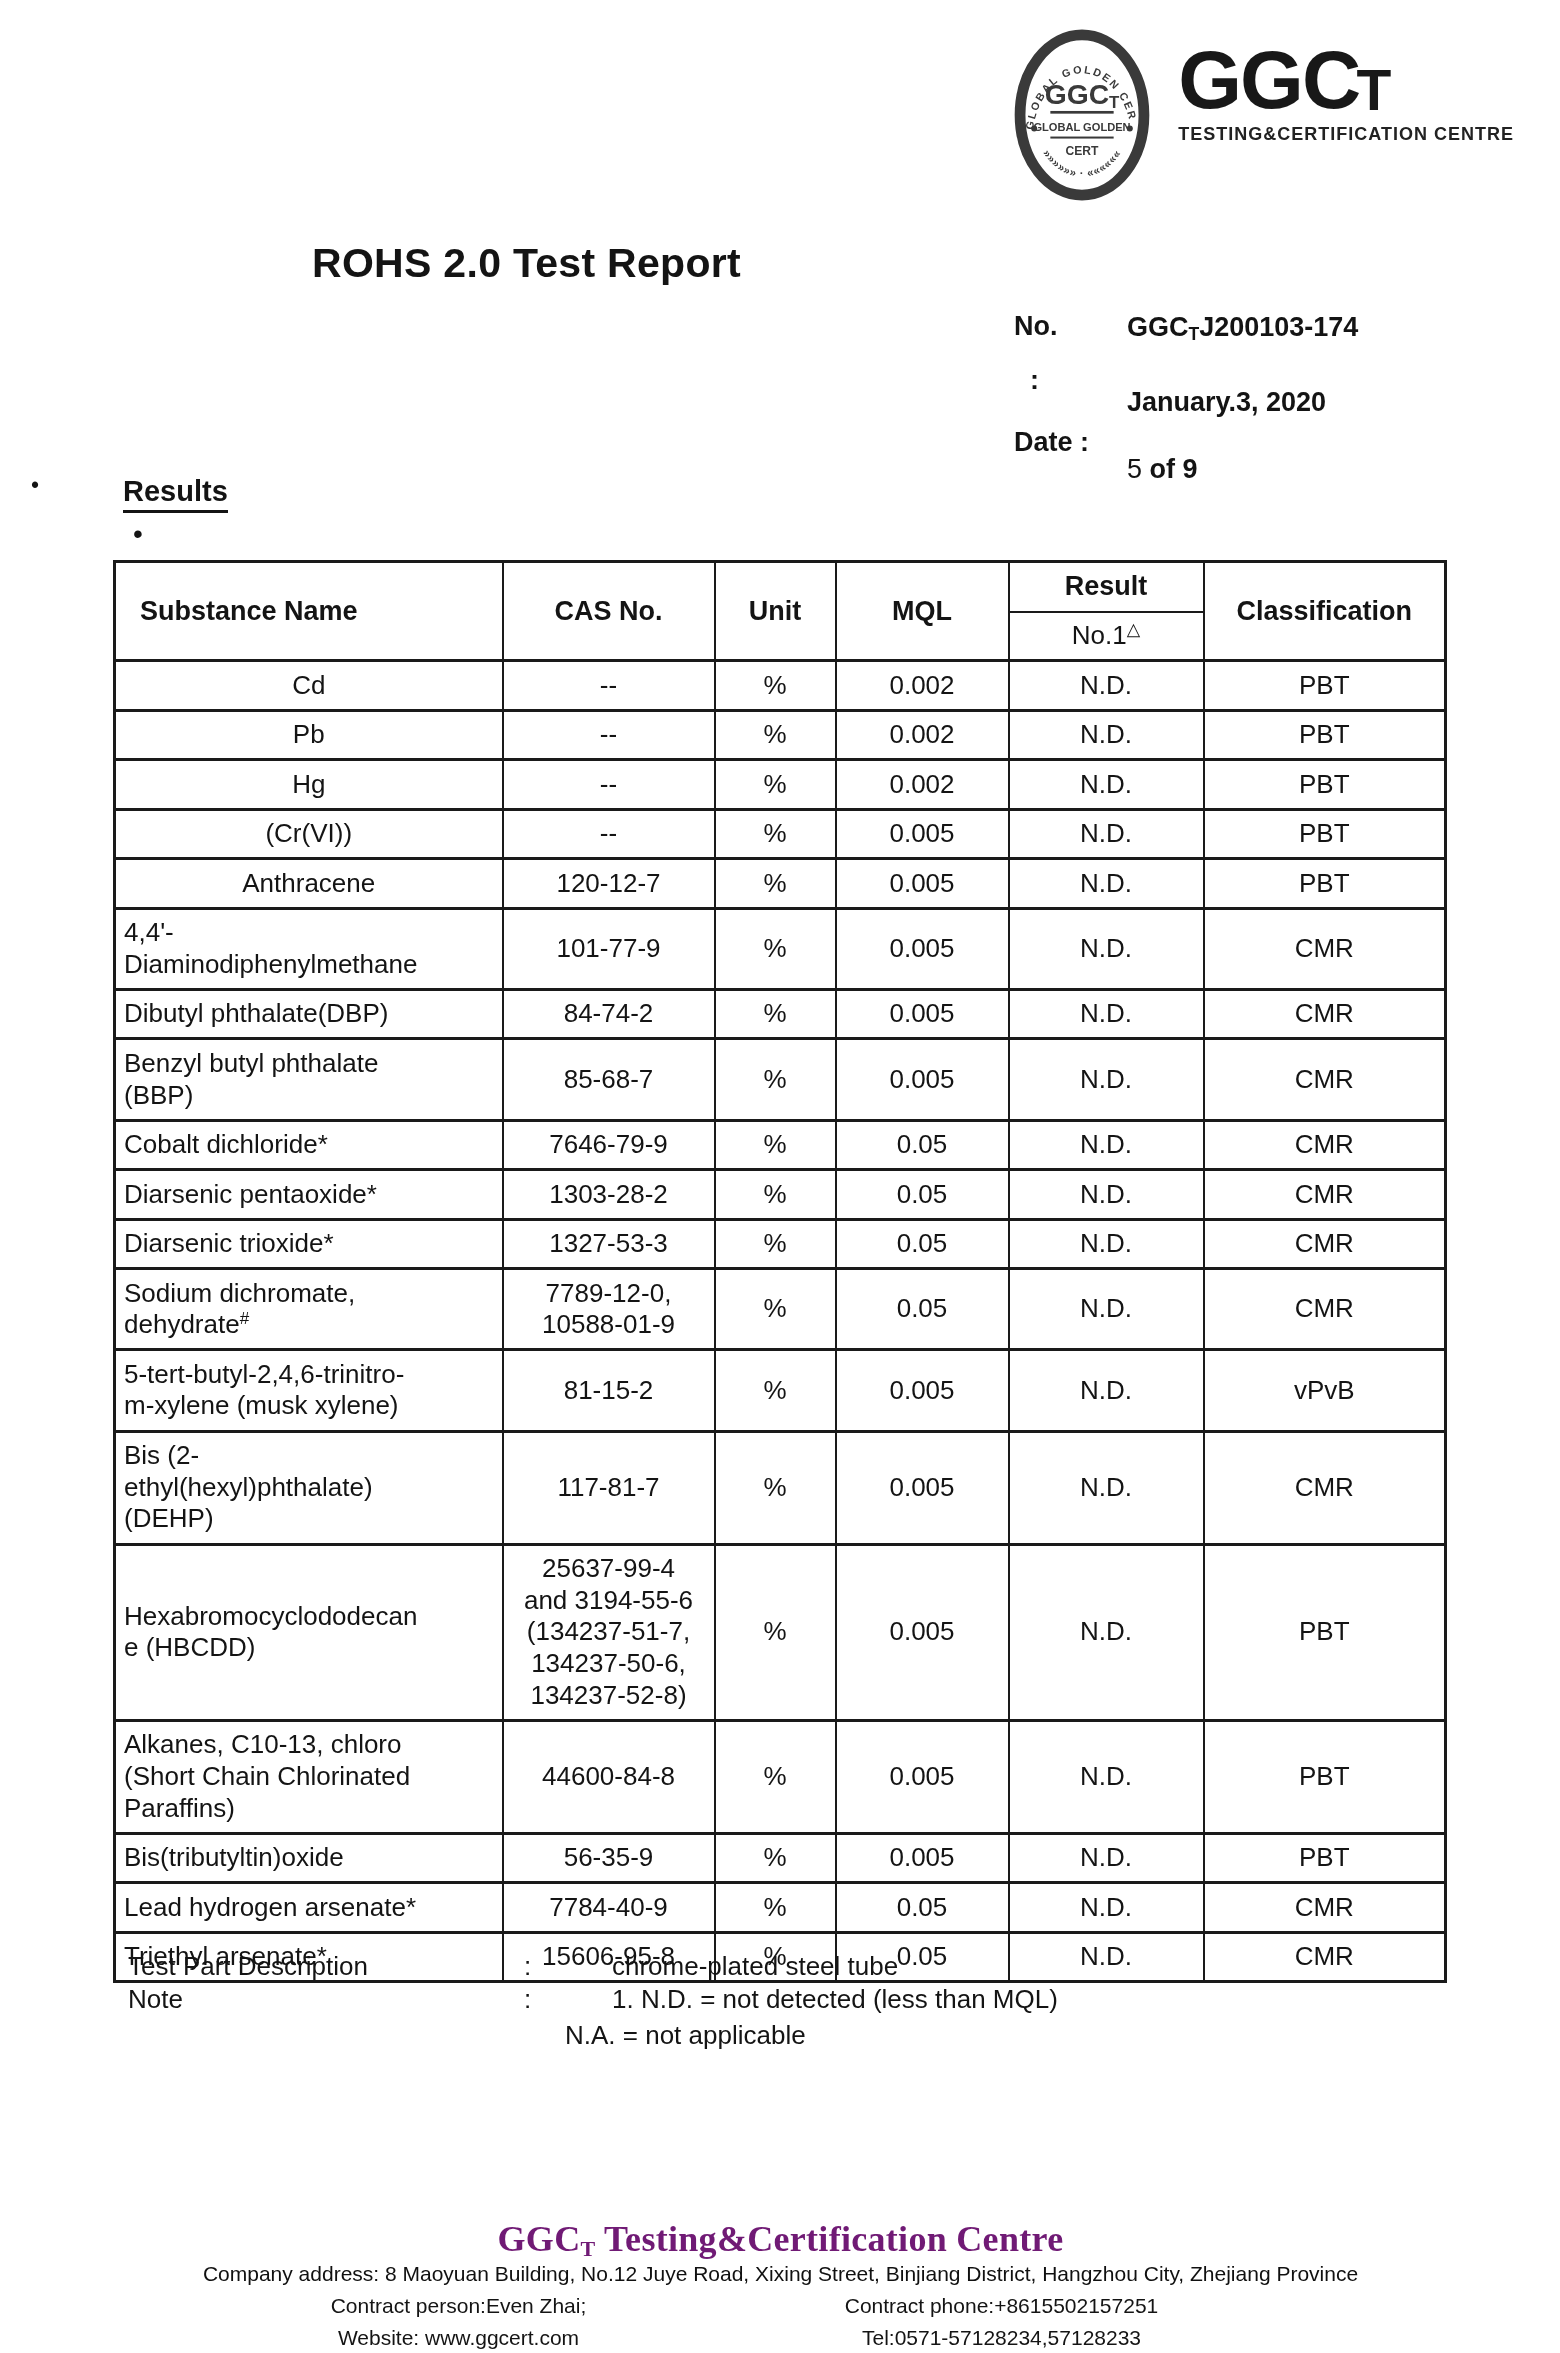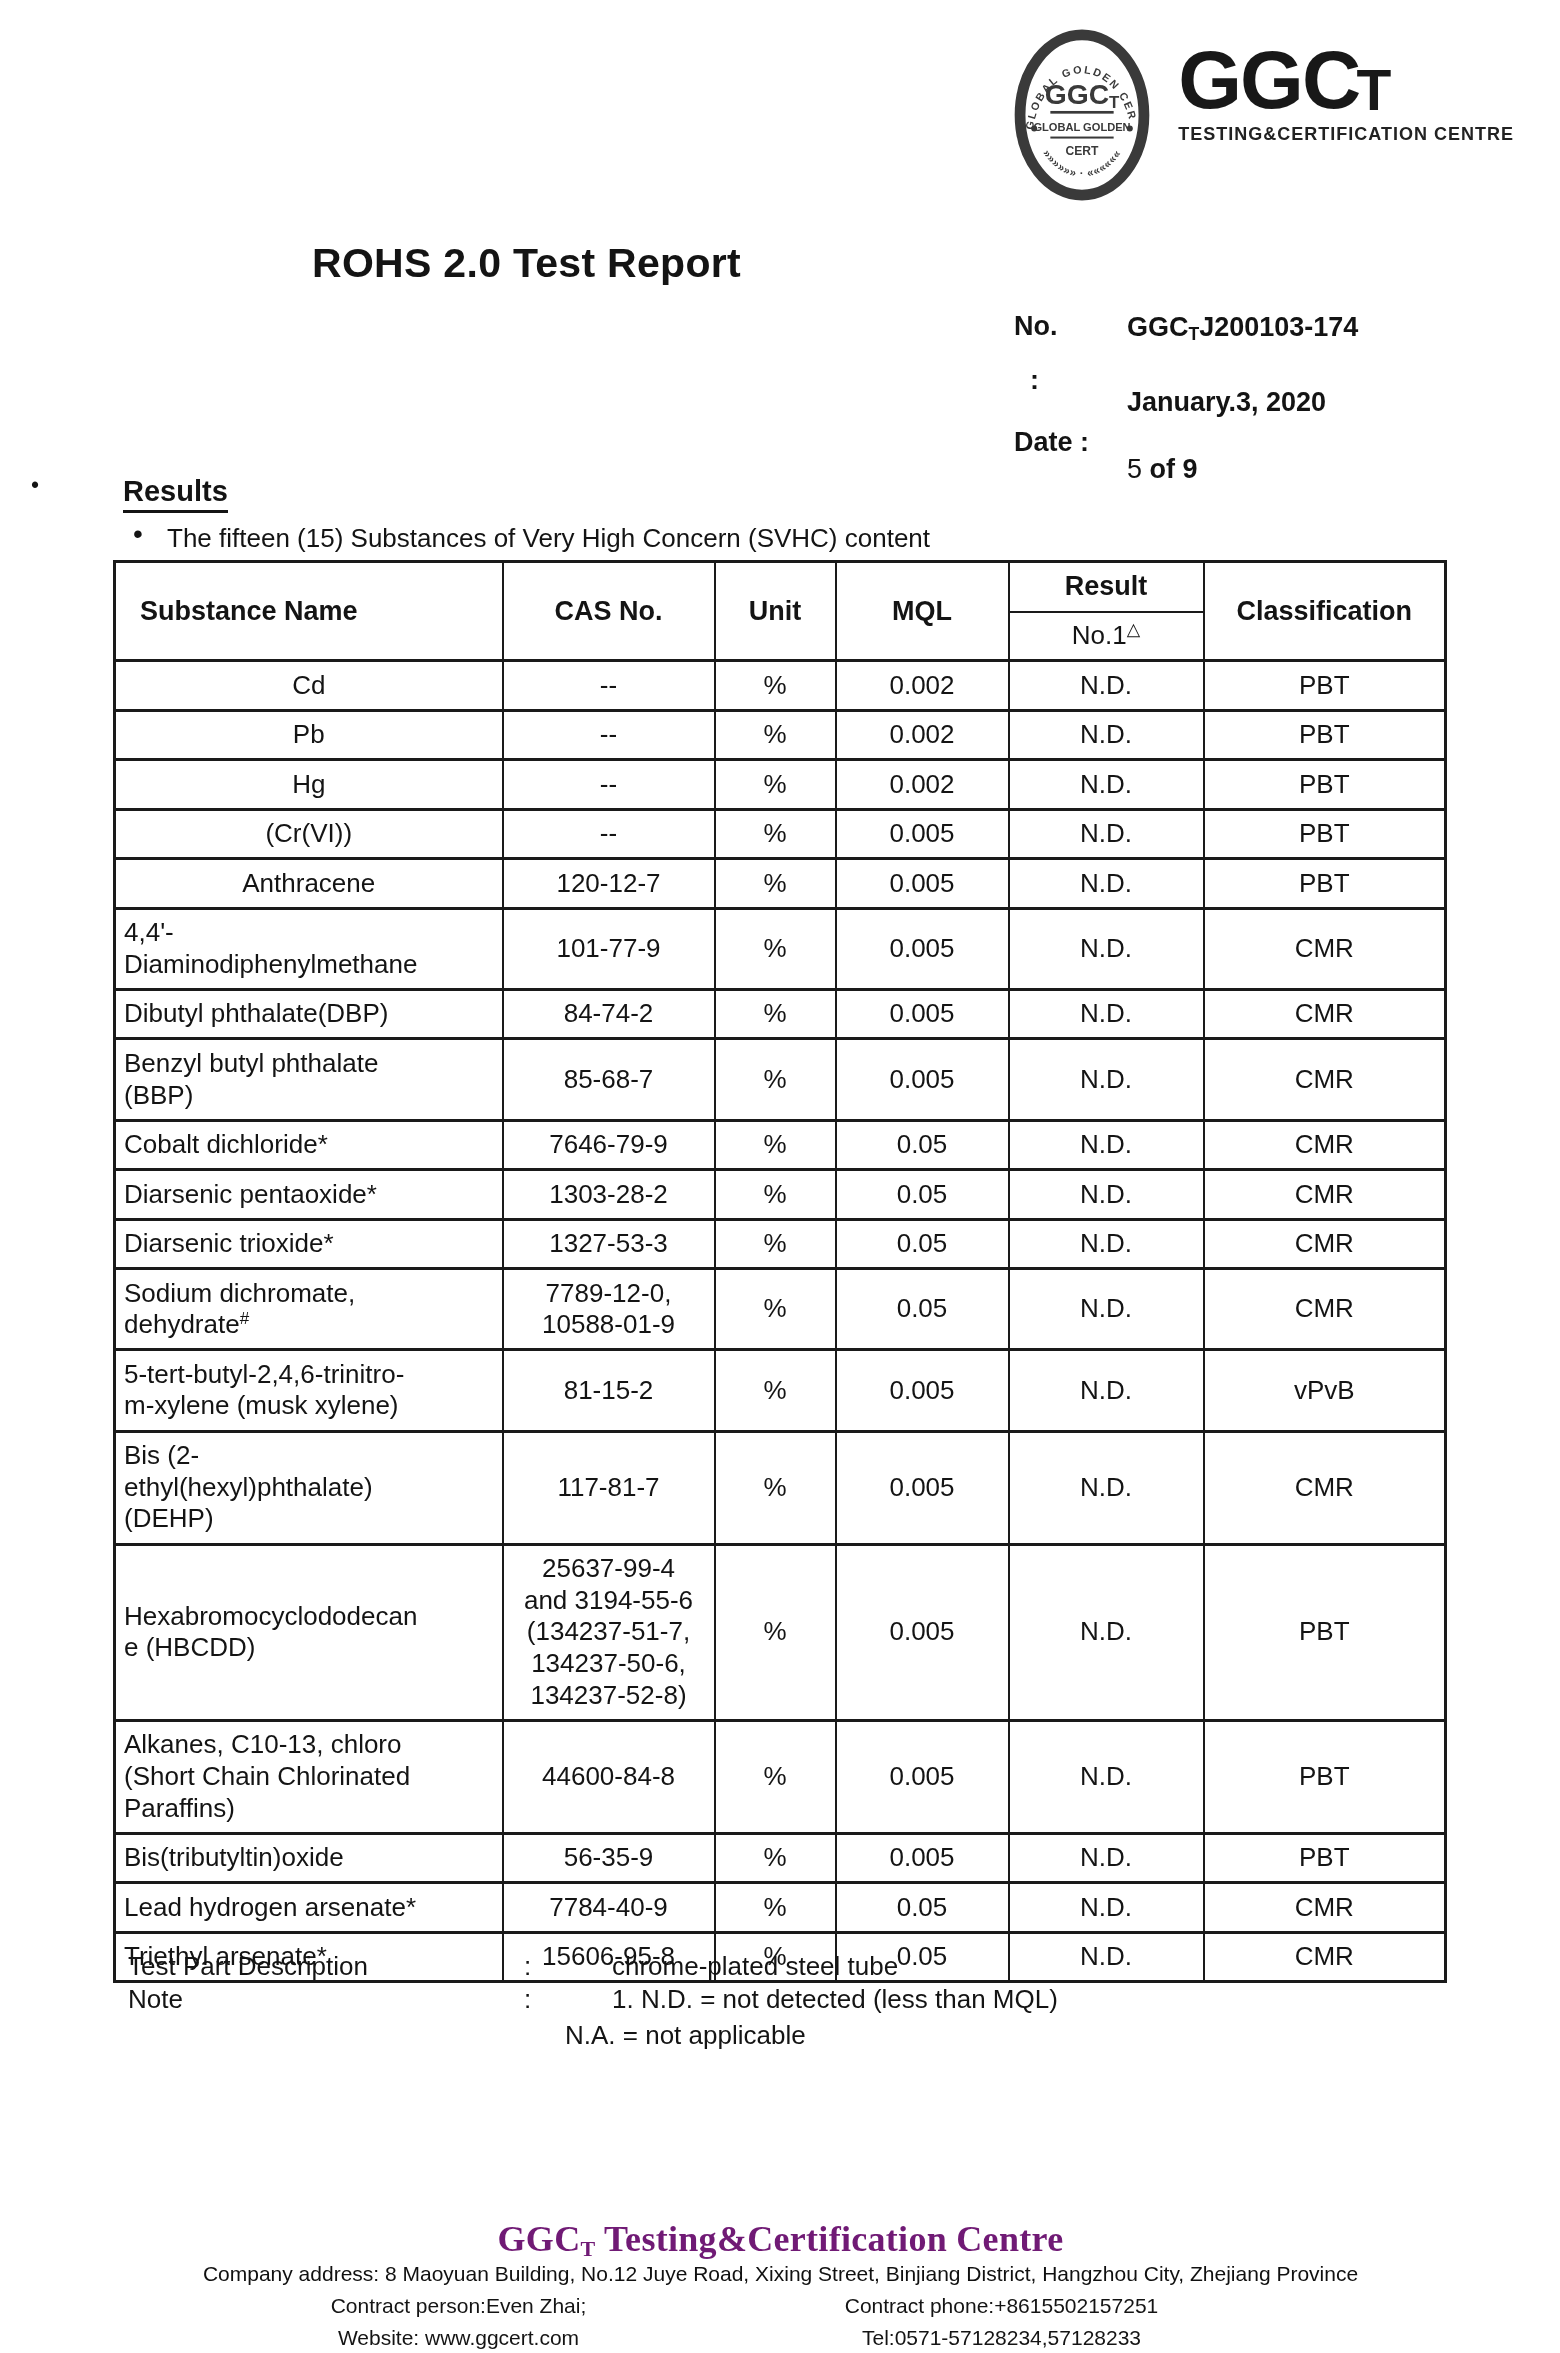--- a/index.html
+++ b/index.html
@@ -111,21 +111,20 @@
     <span class="m-colon">:</span>
     <span class="m-date">Date :</span>
     <span class="m-v1"><span>GGC</span><sub class="small">T</sub><span>J200103-174</span></span>
     <span class="m-v2">January.3, 2020</span>
     <span class="m-v3"><span class="pagenum">5</span> <span>of 9</span></span>
   </div>
 
   <span class="margin-bullet">•</span>
   <h2 class="results-heading">Results</h2>
   <span class="sub-bullet">•</span>
-  <h3 class="subheading">The fifteen (15) Substances of Very High Concern (SVHC) content</h3>
 
   <table class="svhc">
     <colgroup>
       <col style="width:388px">
         <col style="width:212px">
         <col style="width:121px">
       <col style="width:173px">
         <col style="width:195px">
         <col style="width:242px">
     </colgroup>

